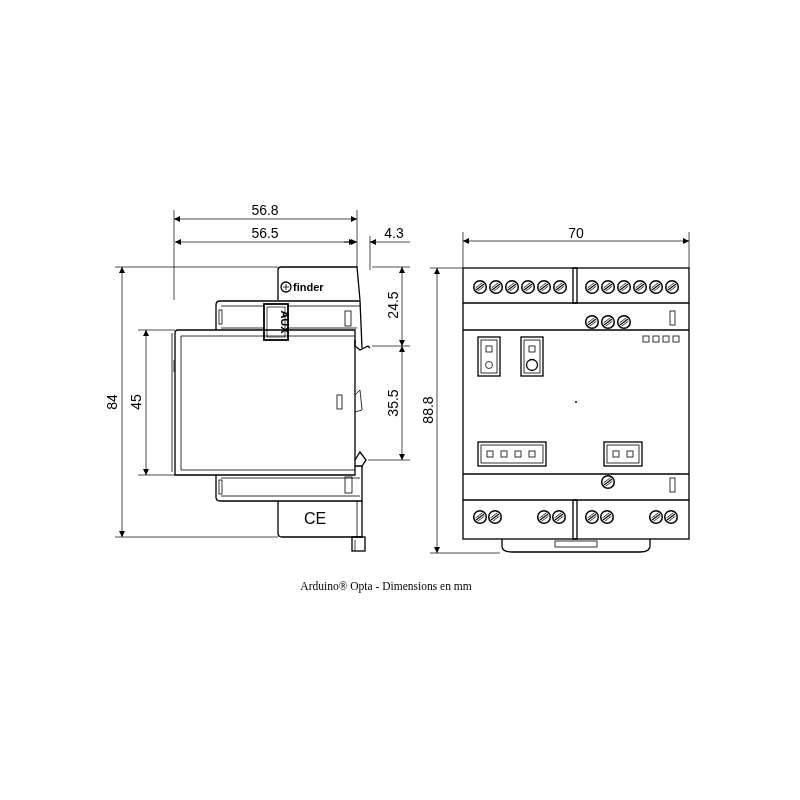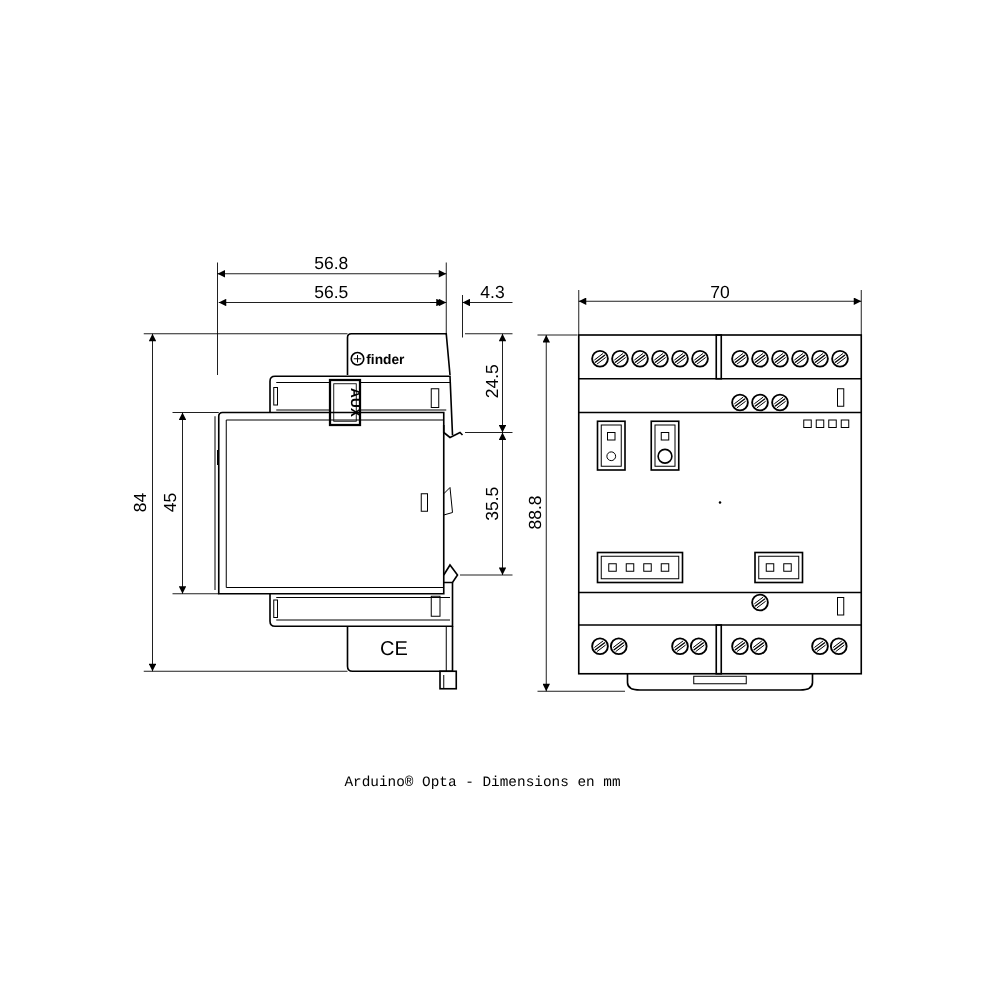--- a/index.html
+++ b/index.html
@@ -2,21 +2,21 @@
 <html><head>
   <meta charset="utf-8">
   <style>
     html, body { margin: 0; padding: 0; background: #ffffff; }
     body { width: 800px; height: 800px; position: relative; overflow: hidden; font-family: "DejaVu Sans", sans-serif; }
     #drawing { position: absolute; left: 0; top: 0; width: 800px; height: 800px; }
     .ln { stroke: #000; stroke-width: 1.3; fill: none; }
     .thin { stroke: #000; stroke-width: 0.8; fill: none; }
     .dim { stroke: #000; stroke-width: 0.7; fill: none; }
     .dimtxt { font-family: "Liberation Sans", sans-serif; font-size: 14px; fill: #000; }
-    .caption { position: absolute; left: 0; width: 772px; top: 580px; text-align: center; font-family: Liberation Mono, monospace; font-size: 11.5px; color: #000; margin-top: 40px; }
+    .caption { position: absolute; left: 0; width: 772px; top: 580px; text-align: center; font-family: Liberation Serif, serif; font-size: 11.5px; color: #000; }
   </style>
 </head>
 <body>
 
 <svg id="drawing" viewBox="0 0 800 800" xmlns="http://www.w3.org/2000/svg">
   <defs>
     <marker id="ah" viewBox="0 0 10 10" refX="10" refY="5" markerWidth="9" markerHeight="6" orient="auto-start-reverse" markerUnits="userSpaceOnUse">
       <path d="M0,0 L10,5 L0,10 z" fill="#000"></path>
     </marker>
     <g id="screw">

